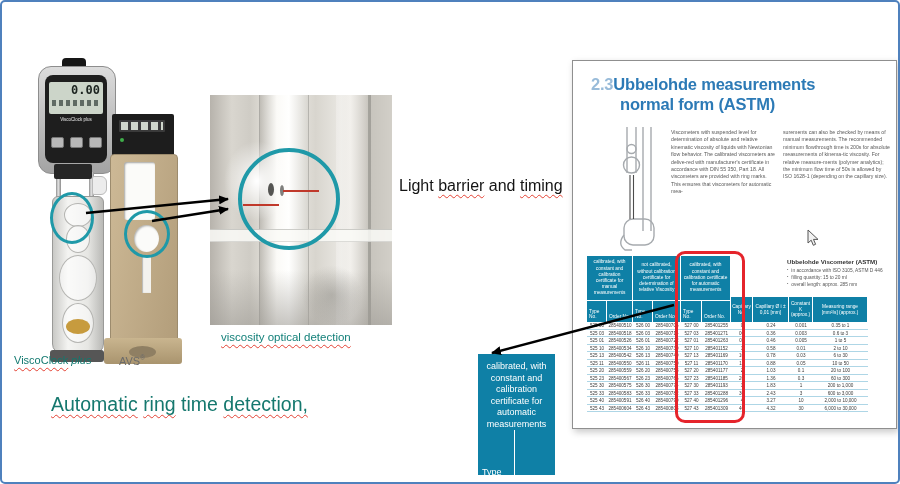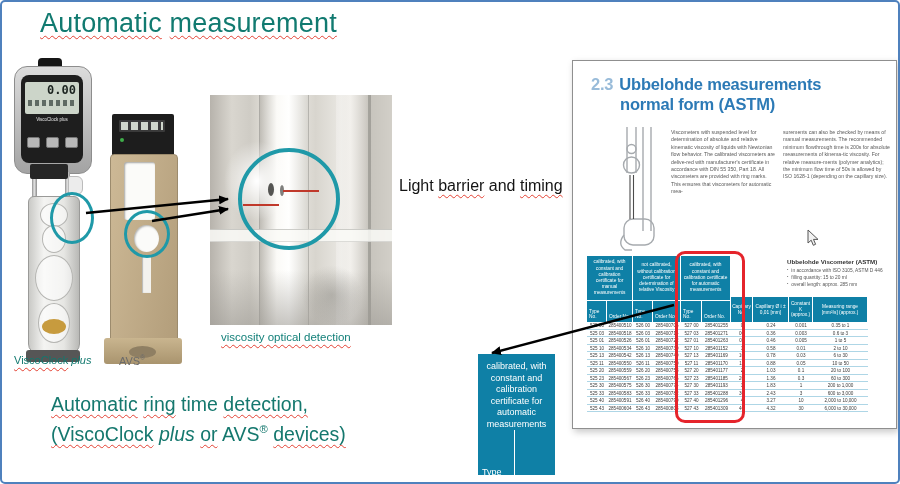--- a/index.html
+++ b/index.html
@@ -18,21 +18,21 @@
   .bottom-note{left:49px;top:390px;font-size:19.5px;line-height:25px;color:#15786e;}
   .light-note{left:397px;top:172px;font-size:16px;line-height:23px;color:#141414;}
 
   
   .teal-circle{border:3px solid #1f99a8;border-radius:50%;background:transparent;z-index:4;}
 
   
   .overlay{left:0;top:0;z-index:6;pointer-events:none;}
 
   
-  .vc{left:8px;top:56px;width:84px;height:304px;}
+  .vc{left:32px;top:56px;width:84px;height:304px;}
   .vc-knob{left:28px;top:0;width:24px;height:12px;background:#161616;border-radius:4px;}
   .vc-body{left:4px;top:8px;width:76px;height:106px;background:linear-gradient(#dcdcdc,#a3a3a3);
            border:1px solid #8d8d8d;border-radius:13px;}
   .vc-face{left:6px;top:8px;width:62px;height:88px;background:#1e1e1e;border-radius:8px;}
   .vc-lcd{left:4px;top:7px;width:54px;height:32px;background:#ccd5c9;border-radius:2px;overflow:hidden;}
   .vc-lcd-val{position:absolute;right:3px;top:1px;font-family:"DejaVu Sans Mono",monospace;font-size:12px;font-weight:bold;color:#1c2420;}
   .vc-lcd-seg{position:absolute;left:3px;top:18px;width:48px;height:6px;
       background:repeating-linear-gradient(90deg,#44504a 0 4px,transparent 4px 7px);opacity:.8;}
   .vc-dev-label{left:4px;top:42px;width:54px;text-align:center;font-size:4.5px;color:#e8e8e8;}
   .vc-btn{top:62px;width:11px;height:9px;background:#b8b8b8;border-radius:2px;border:1px solid #777;}
@@ -65,21 +65,21 @@
   .avs-base-hole{position:absolute;left:25px;top:8px;width:27px;height:12px;background:#8f7f63;border-radius:50%;}
 
   
   .photo{left:208px;top:93px;width:182px;height:230px;background:#d6d2cb;overflow:hidden;z-index:1;}
   .ph{position:absolute;}
 
   
   .doc{left:570px;top:58px;width:323px;height:367px;background:#fff;border:1px solid #8f8f8f;
        box-shadow:2px 3px 7px rgba(0,0,0,.22);z-index:2;}
   .doc-h{left:18px;top:13px;font-size:16.5px;font-weight:600;color:#2c7ab6;letter-spacing:-.2px;line-height:20px;}
-  .doc-h .sec{color:#98bbd9;font-weight:600;margin-right:6px;}
+  .doc-h .sec{color:#98bbd9;font-weight:600;}
   .doc-col{font-size:5.2px;line-height:1.42;color:#5a5a5a;text-align:left;}
   .doc-info-title{font-size:6.2px;font-weight:bold;color:#333;}
   .bli{display:flex;gap:3px;font-size:4.8px;color:#555;line-height:1.5;}
   .blt{font-size:3.8px;line-height:1.9;}
 
   
   .vtable{left:14px;top:195px;width:281px;display:grid;
      grid-template-columns:20px 26px 20px 28px 21px 29px 22px 36px 24px 55px;
      grid-template-rows:45px 21px;grid-auto-rows:7.5px;}
   .tg{background:#0f80a6;color:#fff;font-size:4.8px;line-height:1.3;text-align:center;
@@ -102,21 +102,20 @@
   .callout-bottom{margin-top:auto;display:flex;align-items:flex-end;height:62px;}
   .callout-type{width:33px;padding:0 0 1px 4px;font-size:9px;line-height:10.5px;}
   .callout-order{flex:1;border-left:1px solid #fff;height:58px;display:flex;align-items:flex-end;
       font-size:8.6px;padding:0 0 1px 2px;white-space:nowrap;}
 </style>
 </head>
 <body>
 
 <div class="slide">
 
-  <div class="abs slide-title"><span class="wavy">Automatic</span><span> </span><span class="wavy">measurement</span></div>
 
   <div class="abs vc">
     <div class="abs vc-knob"></div>
     <div class="abs vc-body">
       <div class="abs vc-face">
         <div class="abs vc-lcd">
           <div class="vc-lcd-val">0.00</div>
           <div class="vc-lcd-seg"></div>
         </div>
         <div class="abs vc-dev-label">ViscoClock plus</div>
@@ -381,21 +380,20 @@
   <div class="abs callout">
     <div class="callout-text">calibrated, with constant and calibration certificate for automatic measurements</div>
     <div class="callout-bottom">
       <div class="callout-type">Type No.</div>
       <div class="callout-order">Order No.</div>
     </div>
   </div>
 
   <div class="abs bottom-note">
     <div><span class="wavy">Automatic</span><span> </span><span class="wavy">ring</span><span> time </span><span class="wavy">detection,</span></div>
-    <div><span class="wavy">(ViscoClock</span><span> </span><em>plus</em><span> </span><span class="wavy">or</span><span> AVS</span><sup>®</sup><span> </span><span class="wavy">devices)</span></div>
   </div>
 
   <svg class="abs overlay" width="900" height="484">
     <defs>
       <marker id="ah" markerWidth="11" markerHeight="9" refX="9" refY="4.5" orient="auto" markerUnits="userSpaceOnUse">
         <path d="M0,0 L10,4.5 L0,9 Z" fill="#000"></path>
       </marker>
     </defs>
     <line x1="84" y1="211" x2="226" y2="197" stroke="#000" stroke-width="2.4" marker-end="url(#ah)"></line>
     <line x1="150" y1="219" x2="226" y2="207" stroke="#000" stroke-width="2.4" marker-end="url(#ah)"></line>

